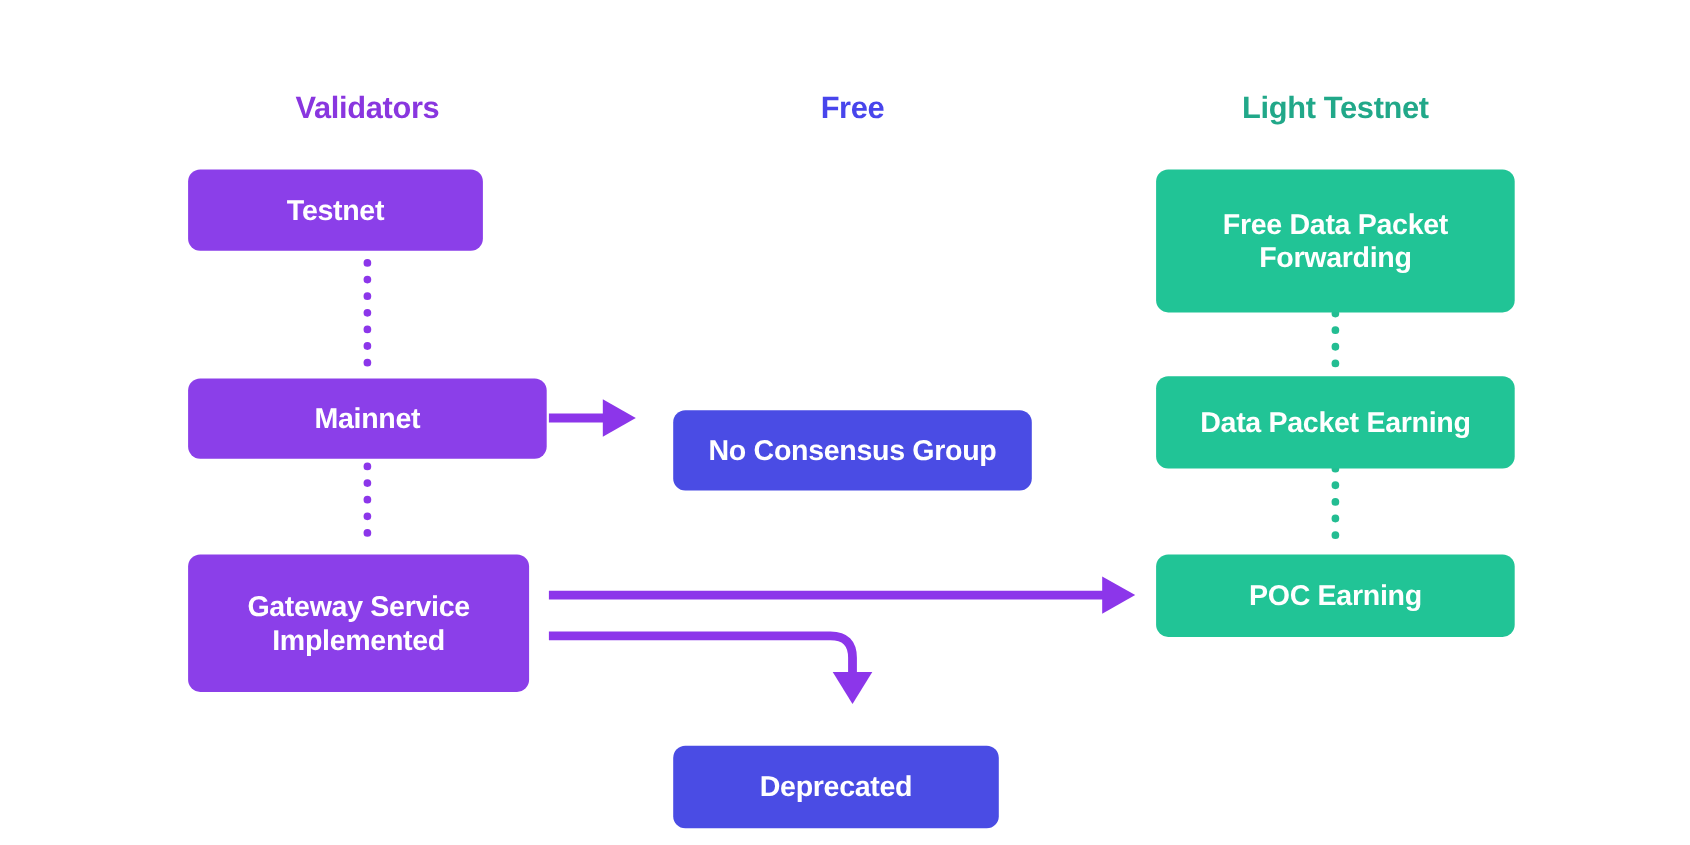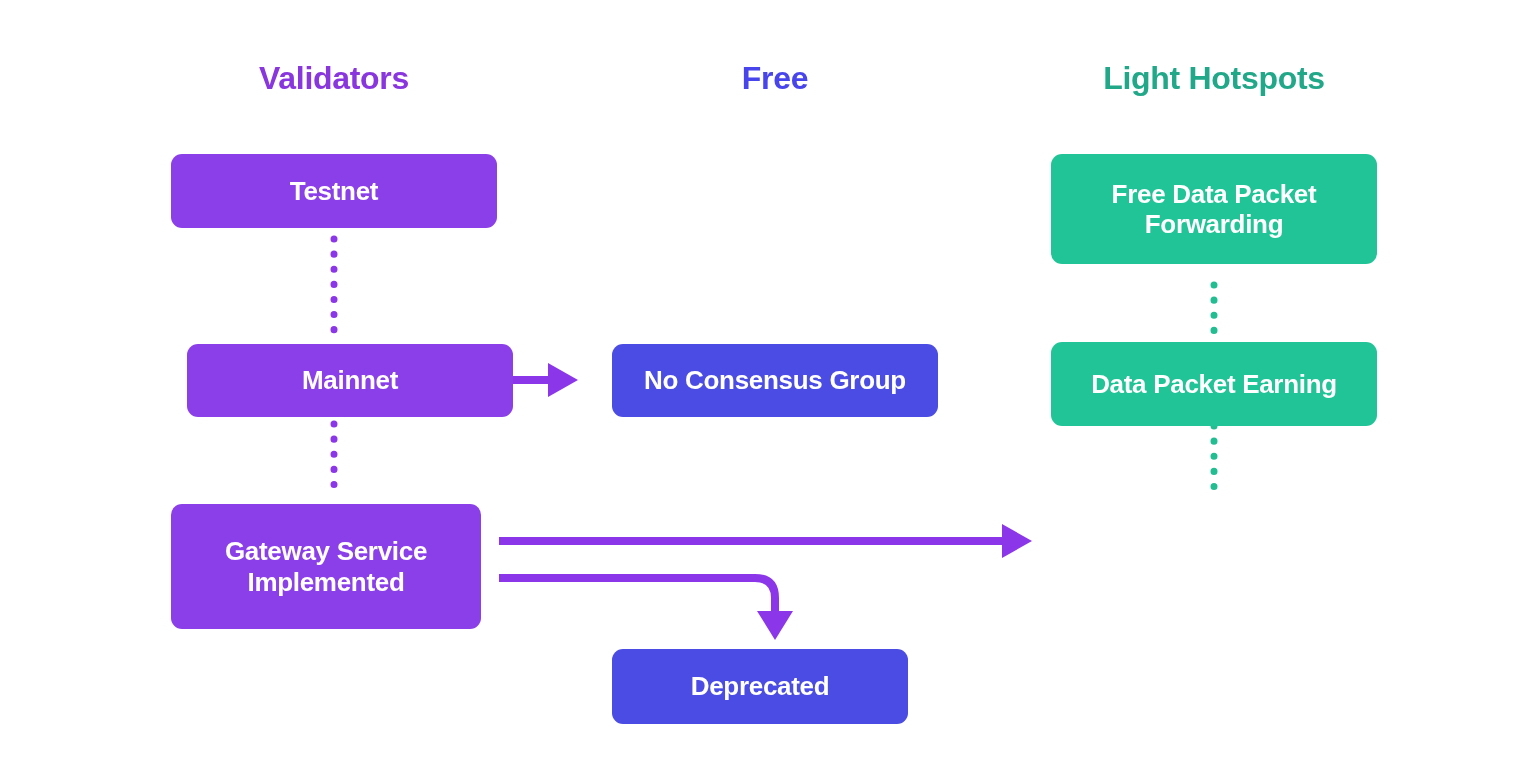--- a/index.html
+++ b/index.html
@@ -18,45 +18,46 @@
   .connector-layer {
     position: absolute;
     left: 0; top: 0;
     width: 1536px;
     height: 768px;
     pointer-events: none;
   }
   .col-header {
     position: absolute;
     transform: translateX(-50%);
-    font-size: 32px;
+    font-size: 28px;
     font-weight: 700;
     letter-spacing: -0.3px;
     white-space: nowrap;
+    margin-top: 22px;
   }
   .col-header.purple { color: var(--purple-header, #8936DF); }
   .col-header.blue   { color: var(--blue-header, #4845EC); }
   .col-header.teal   { color: var(--teal-header, #21A889); }
   .node {
     position: absolute;
     border-radius: 11px;
     display: flex;
     align-items: center;
     justify-content: center;
     text-align: center;
     color: var(--node-text, #FFFFFF);
     font-size: 26px;
     font-weight: 700;
     letter-spacing: -0.3px;
     line-height: 1.16;
     padding: 0 20px;
     box-sizing: border-box;
   }
   .node.purple { background: var(--purple-box, #8B3FE9); }
-  .node.blue   { background: var(--blue-box, #4A4CE4); }
+  .node.blue   { background: var(--blue-box, #4A4CE4); margin-top: 29px; }
   .node.teal   { background: var(--teal-box, #21C496); }
 
   .dotted { stroke-width: 7; stroke-linecap: round; stroke-dasharray: 0.1 15; fill: none; }
   .dotted.purple { stroke: var(--purple-line, #8C36EA); }
   .dotted.teal   { stroke: var(--teal-line, #23BD92); }
   .shaft { stroke-width: 8; fill: none; stroke: var(--purple-line, #8C36EA); }
   .head  { fill: var(--purple-line, #8C36EA); }
 </style>
 </head>
 <body>
@@ -81,25 +82,26 @@
     </g>
 
     <g>
       <path class="shaft" d="M499,578 H755 Q775,578 775,598 V612"></path>
       <polygon class="head" points="757,611 793,611 775,640"></polygon>
     </g>
   </svg>
 
   <div class="col-header purple" style="left:334px; top:60px;">Validators</div>
   <div class="col-header blue" style="left:775px; top:60px;">Free</div>
-  <div class="col-header teal" style="left:1214px; top:60px;">Light Hotspots</div>
+  <div class="col-header teal" style="left:1214px; top:60px;">Light Testnet</div>
 
-  <div class="node purple" style="left:171px; top:154px; width:326px; height:74px;">Testnet</div>
-  <div class="node purple" style="left:187px; top:344px; width:326px; height:73px;">Mainnet</div>
+  <div class="node purple" style="left:171px; top:154px; width:268px; height:74px;">Testnet</div>
+  <div class="node purple" style="left:171px; top:344px; width:326px; height:73px;">Mainnet</div>
   <div class="node purple" style="left:171px; top:504px; width:310px; height:125px;">Gateway Service Implemented</div>
 
   <div class="node blue" style="left:612px; top:344px; width:326px; height:73px;">No Consensus Group</div>
   <div class="node blue" style="left:612px; top:649px; width:296px; height:75px;">Deprecated</div>
 
-  <div class="node teal" style="left:1051px; top:154px; width:326px; height:110px;">Free Data Packet Forwarding</div>
+  <div class="node teal" style="left:1051px; top:154px; width:326px; height:130px;">Free Data Packet Forwarding</div>
   <div class="node teal" style="left:1051px; top:342px; width:326px; height:84px;">Data Packet Earning</div>
+  <div class="node teal" style="left:1051px; top:504px; width:326px; height:75px;">POC Earning</div>
 
 </div>
 
 </body></html>

